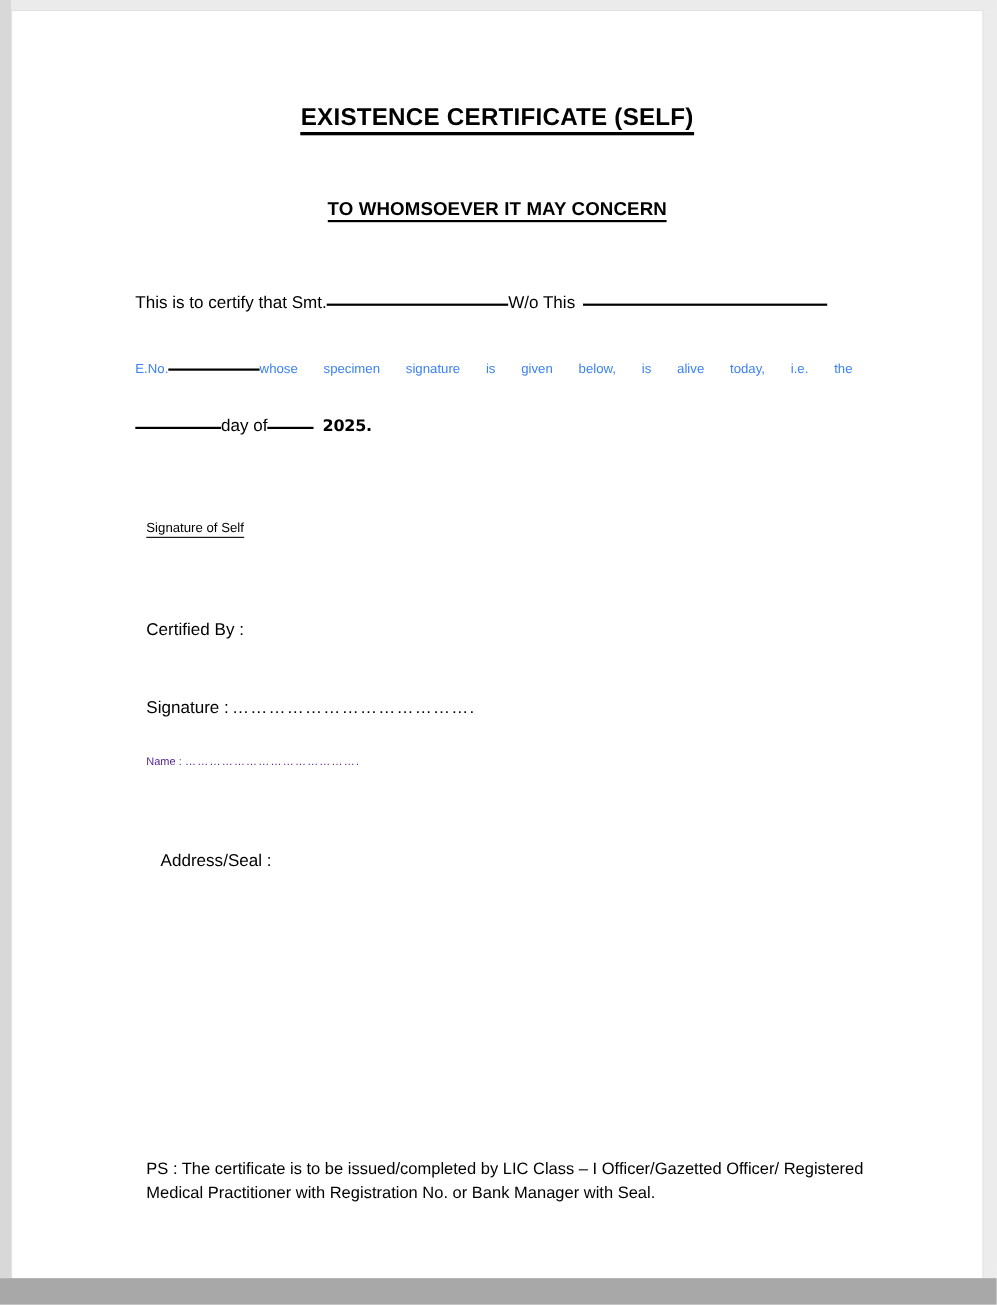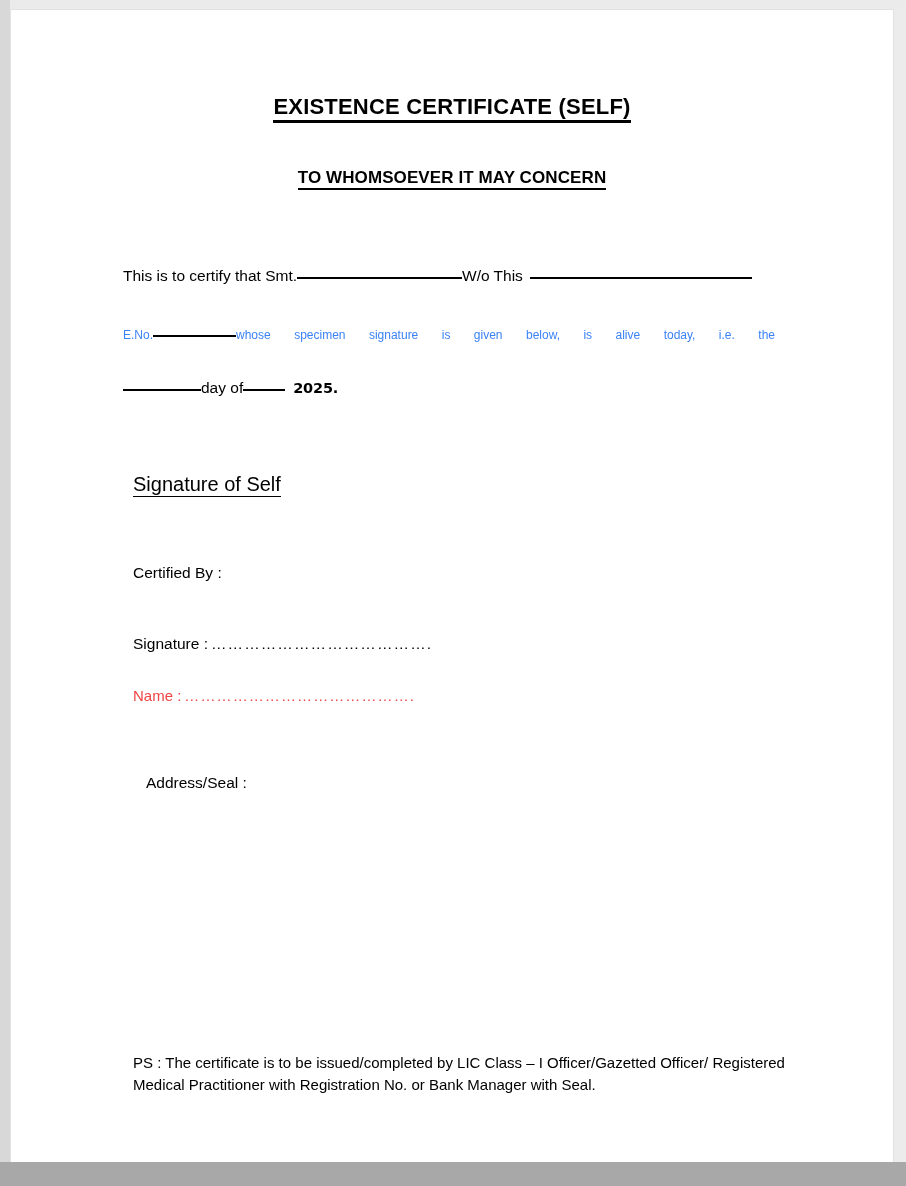--- a/index.html
+++ b/index.html
@@ -75,21 +75,21 @@
     color: #000;
   }
   .doc-title span {
     border-bottom: 3px solid #000;
     padding-bottom: 1px;
   }
 
   .doc-subtitle {
     position: absolute;
     left: 0;
-    top: 158px;
+    top: 170px;
     width: 882px;
     text-align: center;
     font-size: 17px;
     font-weight: bold;
     letter-spacing: 0.1px;
     color: #000;
   }
   .doc-subtitle span {
     border-bottom: 2px solid #000;
     padding-bottom: 1px;
@@ -153,21 +153,21 @@
     font-weight: bold;
     font-size: 14.5px;
     margin-left: 8px;
     letter-spacing: -0.2px;
   }
 
   .sig-self {
     position: absolute;
     left: 122px;
     top: 463px;
-    font-size: 20px;
+    font-size: 12px;
     color: #000;
   }
   .sig-self span {
     border-bottom: 1.6px solid #000;
     padding-bottom: 1px;
   }
 
   .certified-by {
     position: absolute;
     left: 122px;
@@ -181,22 +181,22 @@
     left: 122px;
     top: 625px;
     font-size: 15.5px;
     color: #000;
     white-space: nowrap;
   }
   .field-name {
     position: absolute;
     left: 122px;
     top: 677px;
-    font-size: 15px;
-    color: #ef4444;
+    font-size: 10px;
+    color: #4c1d95;
     white-space: nowrap;
   }
   .field-address {
     position: absolute;
     left: 135px;
     top: 764px;
     font-size: 15.5px;
     color: #000;
     white-space: nowrap;
   }

